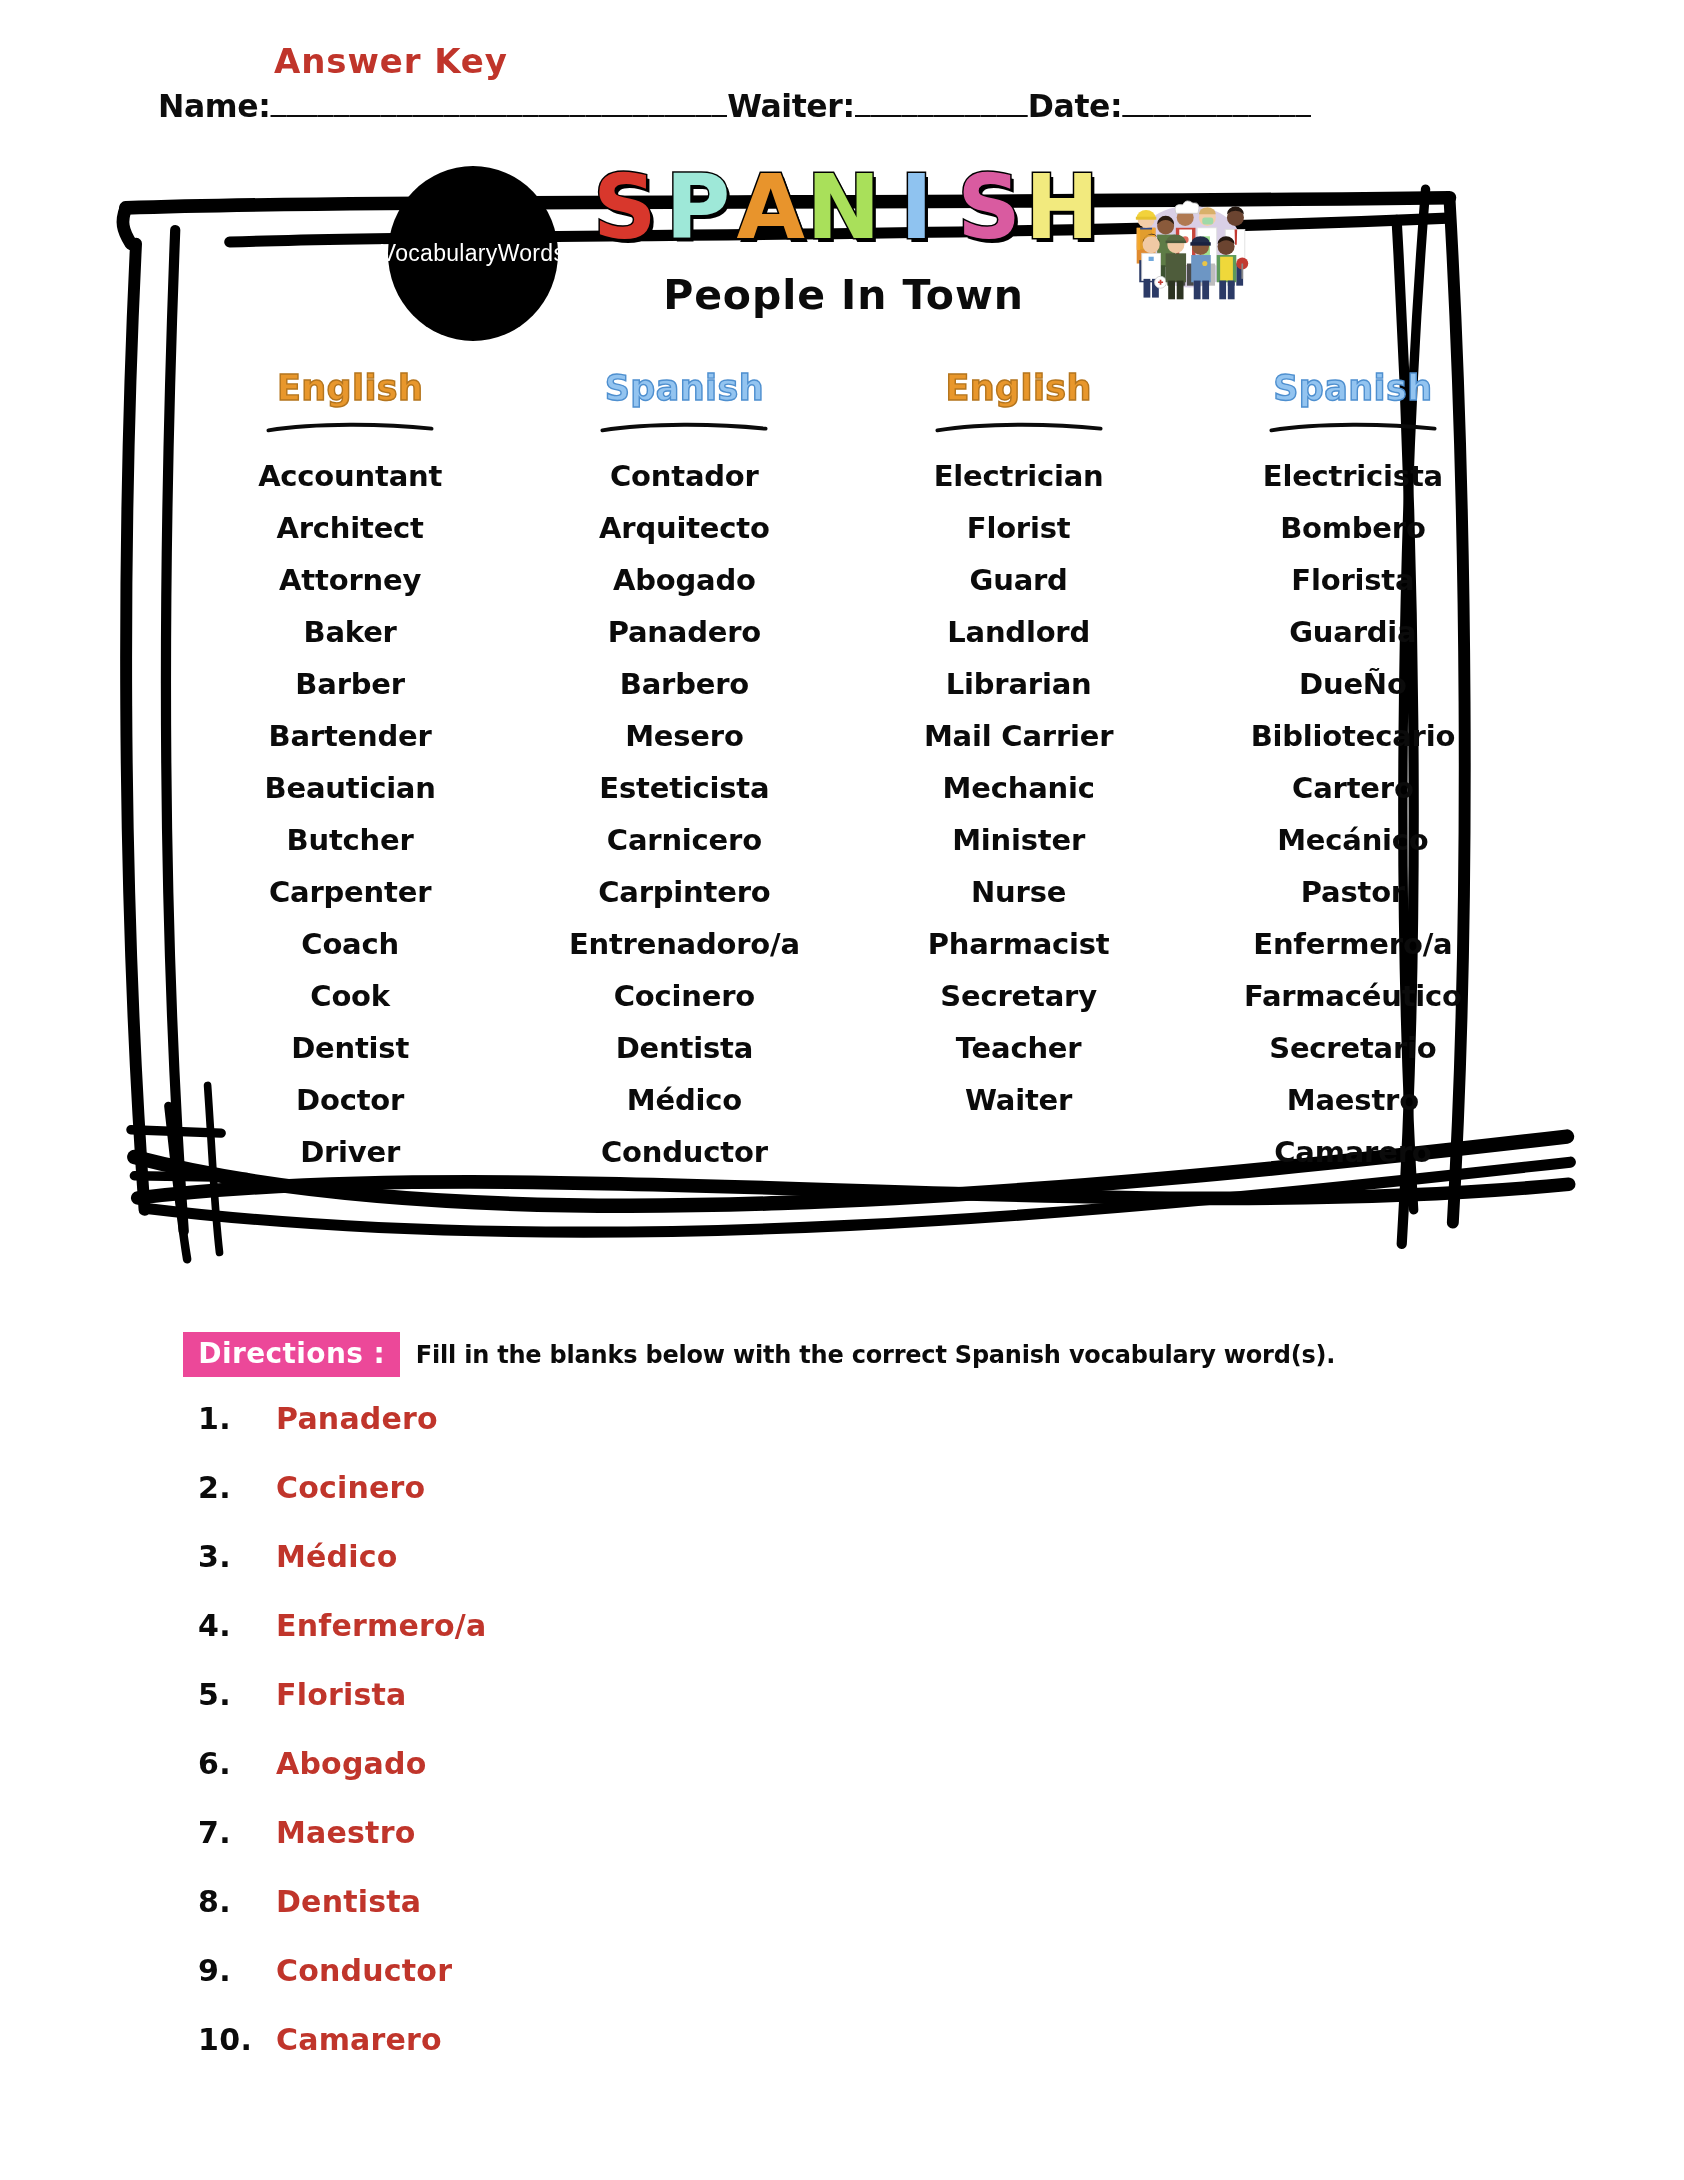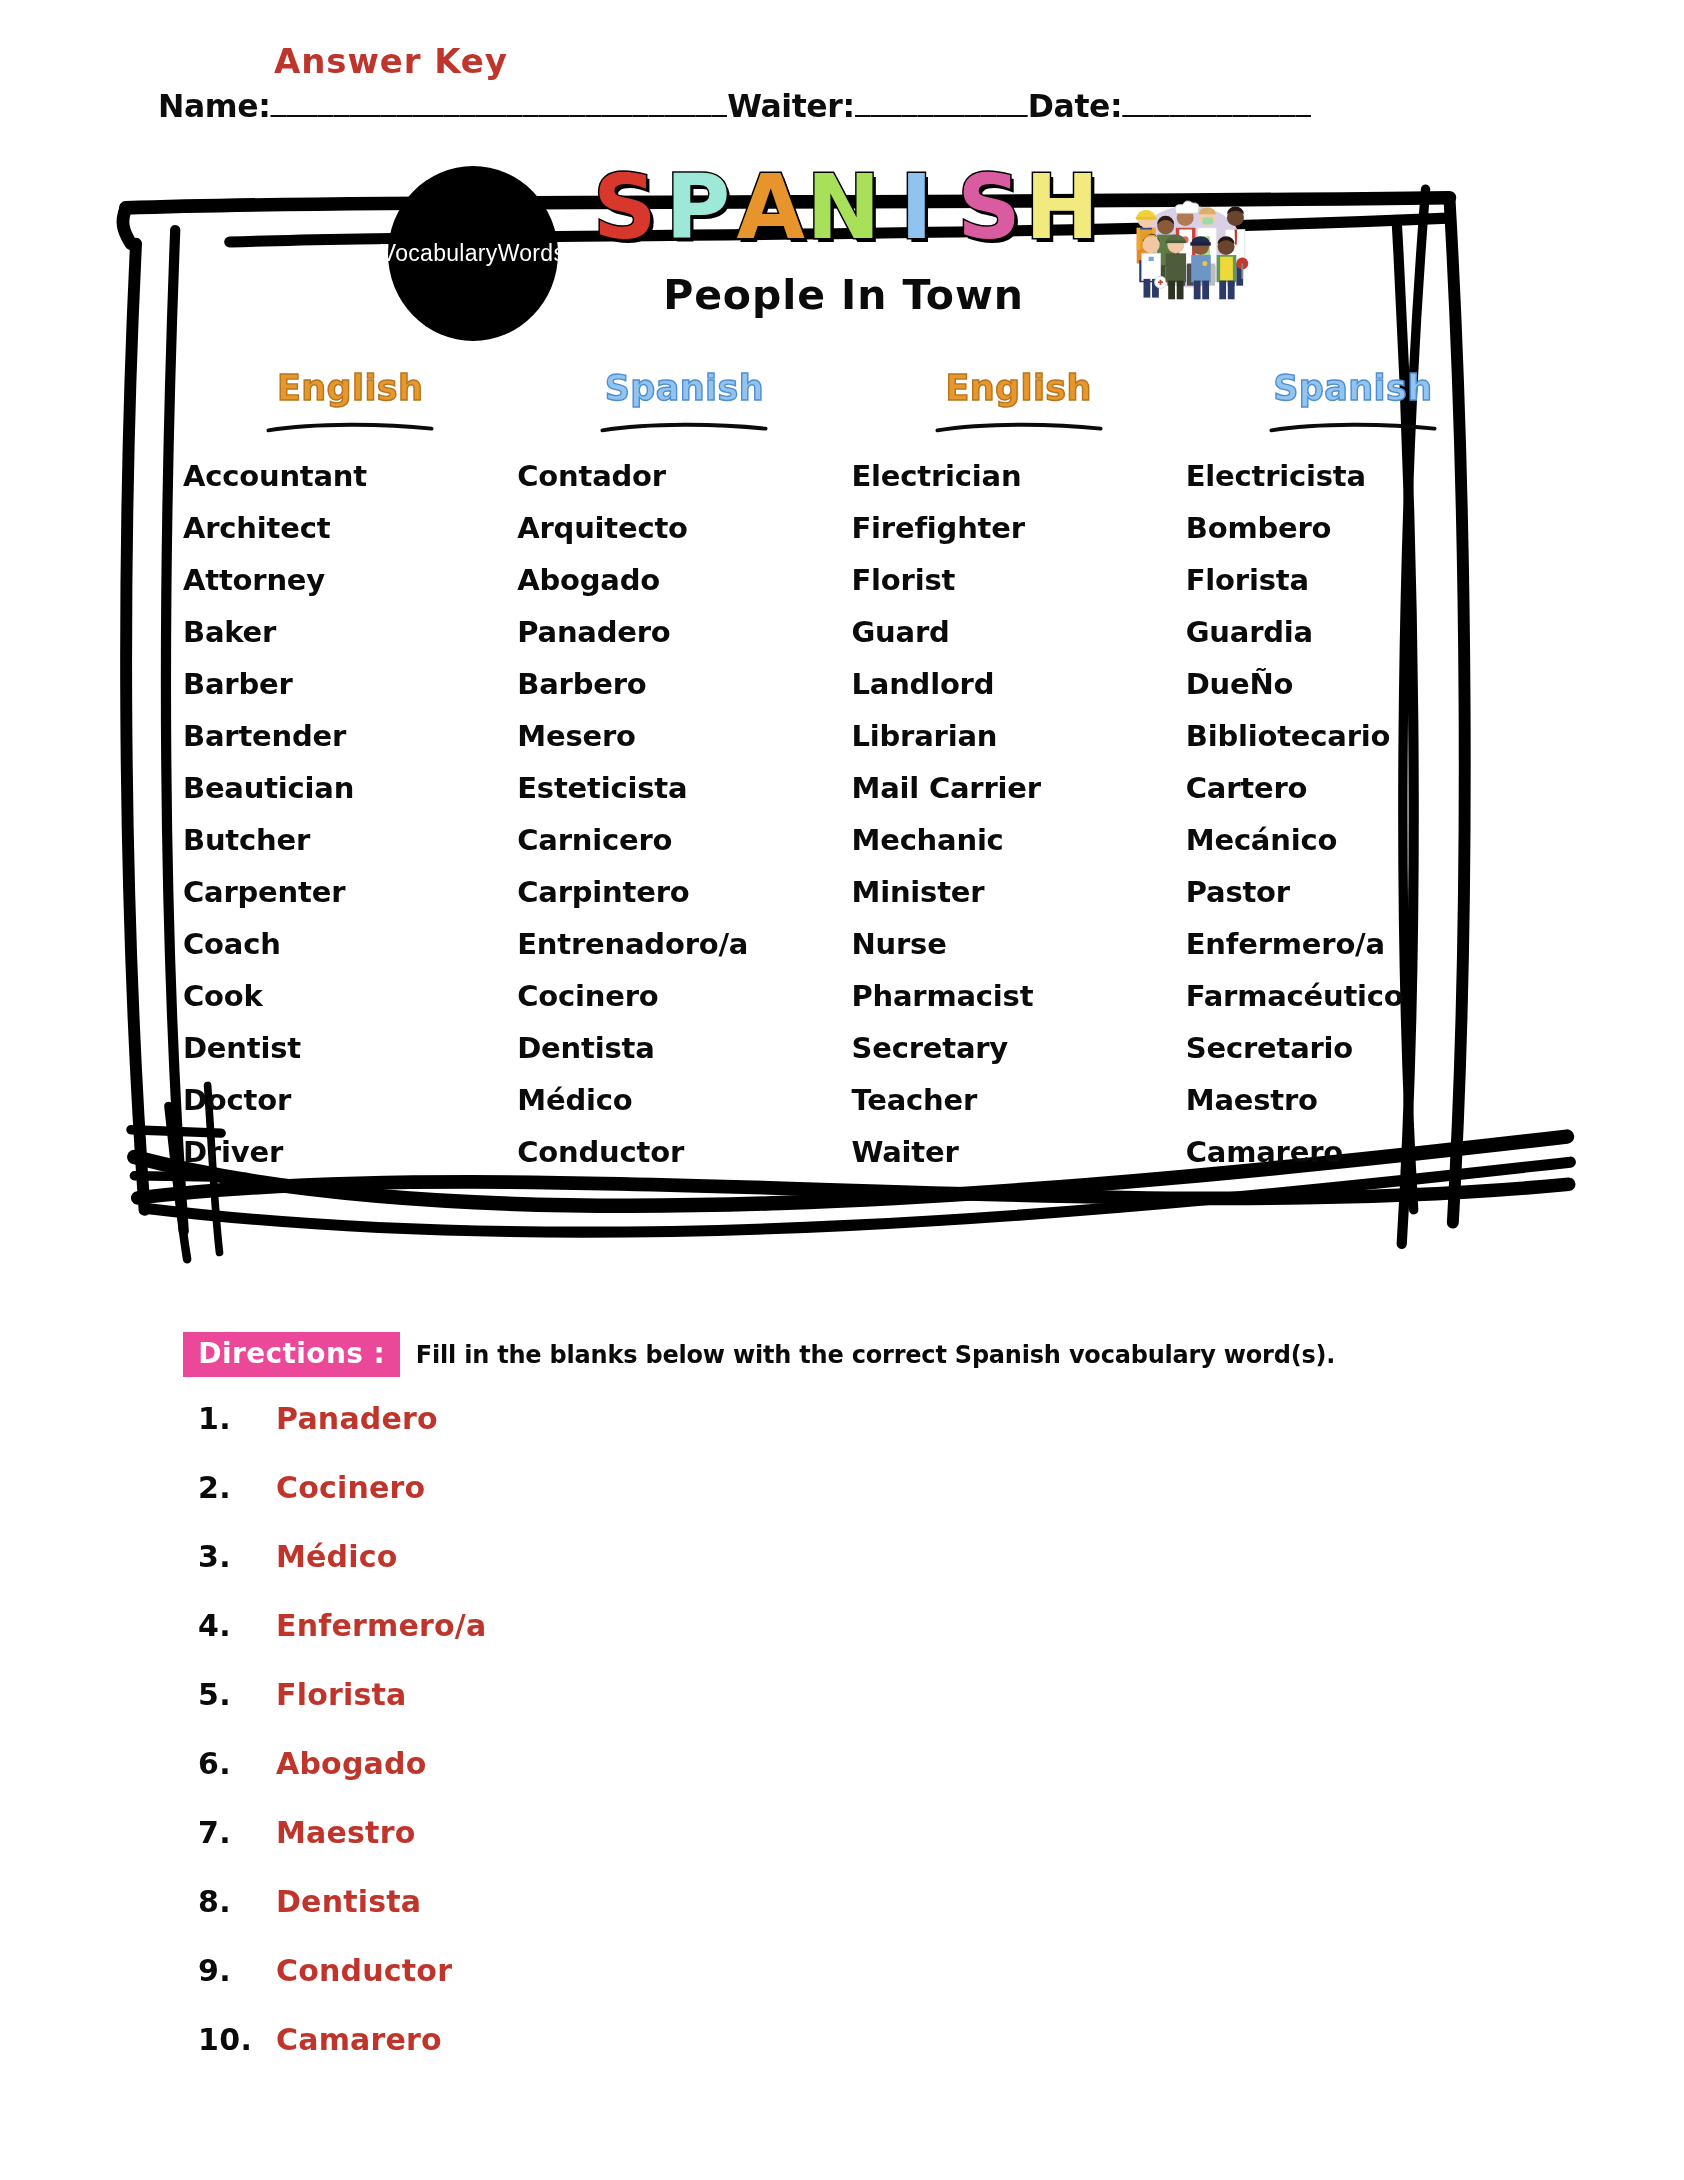--- a/index.html
+++ b/index.html
@@ -67,21 +67,21 @@
   }
   .vhead .htxt{
     font-family:"DejaVu Sans", sans-serif;font-weight:700;
     font-size:35px;letter-spacing:0.4px;
   }
   .vhead .htxt.en{color:#E8972C;-webkit-text-stroke:1.4px #B4751E;
     text-shadow:0 0 0 #E8972C;}
   .vhead .htxt.es{color:#93C4F0;-webkit-text-stroke:1.4px #4E8FCF;}
   .hrule{position:absolute;left:50%;transform:translateX(-50%);top:53px;width:170px;height:12px;}
   .hrule svg{display:block;overflow:visible;}
-  .vlist{list-style:none;margin:0;padding:0;}
+  .vlist{list-style:none;margin:0;padding:0;text-align:center;}
   .vlist li{
     font-family:"DejaVu Sans", sans-serif;font-weight:700;
     font-size:29px;line-height:52px;letter-spacing:-0.2px;color:#0b0b0b;
     white-space:nowrap;
   }
 
   
   .dirrow{position:absolute;left:183px;top:1329px;width:1397px;height:51px;
           display:flex;align-items:center;}
   .dirbox{
@@ -325,21 +325,20 @@
         <div class="vhead">
           <span class="htxt en">English</span>
           <span class="hrule">
             <svg viewBox="0 0 200 14" width="170" height="12">
                 <path d="M4,11 C60,2 140,3 196,9" fill="none" stroke="#0b0b0b" stroke-width="4.5" stroke-linecap="round"></path>
               </svg>
           </span>
         </div>
         <ul class="vlist">
             <li>Electrician</li>
-            <li>Firefighter</li>
             <li>Florist</li>
             <li>Guard</li>
             <li>Landlord</li>
             <li>Librarian</li>
             <li>Mail Carrier</li>
             <li>Mechanic</li>
             <li>Minister</li>
             <li>Nurse</li>
             <li>Pharmacist</li>
             <li>Secretary</li>

